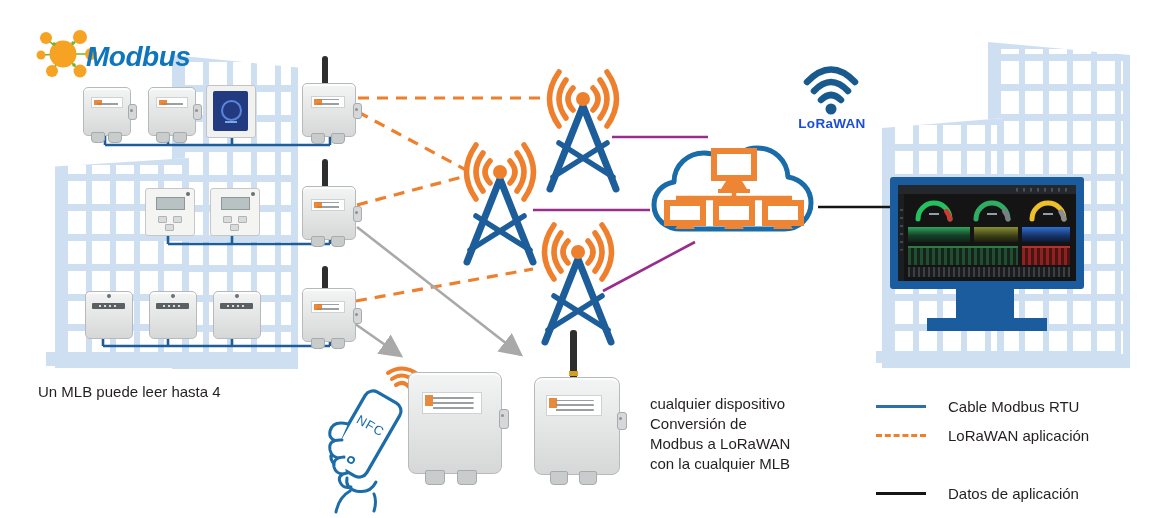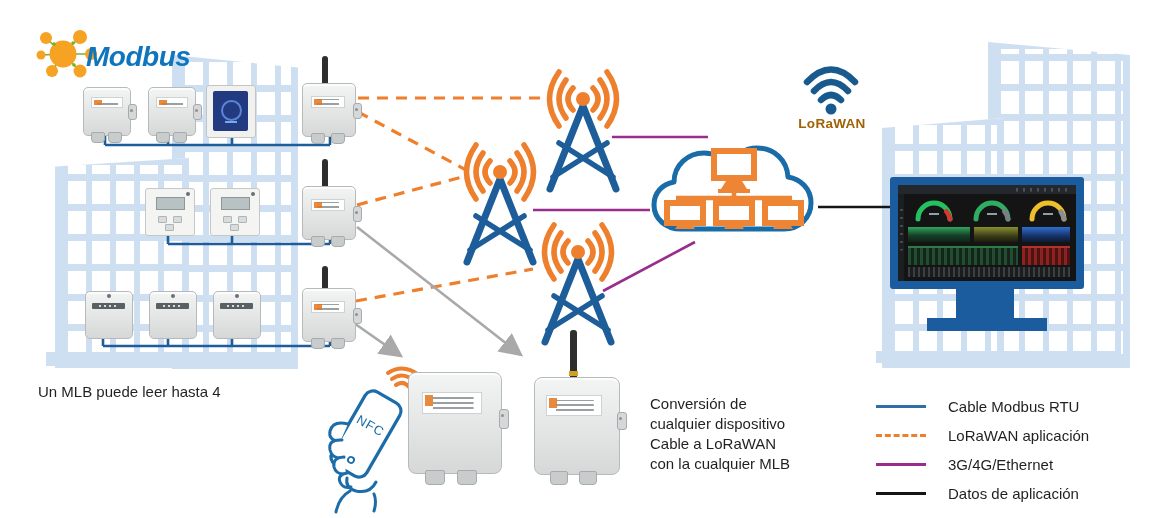--- a/index.html
+++ b/index.html
@@ -52,21 +52,21 @@
   .scr.c-blue{background:linear-gradient(180deg,#2e6fd0 0%,#173266 60%,#0d1b33 100%);}
   .scr.band{background:#13241a;background-image:repeating-linear-gradient(90deg,#234d31 0 3px,#13241a 3px 6px);
             border-top:2px solid #2f7a47;}
   .scr.red{background:#4d1212;background-image:repeating-linear-gradient(90deg,#8c2320 0 3px,#4d1212 3px 6px);
            border-top:2px solid #b03330;}
   .scr.foot{background:#1a1c1e;background-image:repeating-linear-gradient(90deg,#3c4043 0 2px,transparent 2px 5px);}
   .gauge{position:absolute;}
   .gdash{position:absolute;width:10px;height:2px;background:#8fa0a8;}
   
   .note{position:absolute;z-index:5;font-size:15px;line-height:20px;color:#231f20;}
-  .wifi-label{position:absolute;z-index:5;font-size:13.5px;font-weight:bold;color:#a16207;letter-spacing:.3px;text-align:center;}
+  .wifi-label{position:absolute;z-index:5;font-size:13.5px;font-weight:bold;color:#1d4ed8;letter-spacing:.3px;text-align:center;}
   
   .legend{position:absolute;z-index:5;}
   .leg-row{position:absolute;left:0;display:flex;align-items:center;height:20px;}
   .leg-line{width:50px;margin-right:22px;border-top-width:3px;}
   .leg-line.l0{border-top:3px solid #2e6fa5;}
   .leg-line.l1{border-top:3px dashed #ee7f2d;}
   .leg-line.l2{border-top:3px solid #992d8c;}
   .leg-line.l3{border-top:3px solid #151515;}
   .leg-label{font-size:15px;color:#231f20;}
 </style>
@@ -281,38 +281,34 @@
   <div class="mon" style="left:956px;top:289px;width:58px;height:30px;"></div>
   <div class="mon" style="left:927px;top:318px;width:120px;height:13px;"></div>
 
   <div class="wifi-label" style="left:786px;top:116px;width:92px;">LoRaWAN</div>
 
   <div class="note" style="left:38px;top:382px;width:260px;">
     <div>Un MLB puede leer hasta 4</div>
   </div>
 
   <div class="note" style="left:650px;top:394px;width:200px;">
+    <div>cualquier dispositivo</div>
     <div>Conversión de</div>
-    <div>cualquier dispositivo</div>
-    <div>Cable a LoRaWAN</div>
+    <div>Modbus a LoRaWAN</div>
     <div>con la cualquier MLB</div>
   </div>
 
   <div class="legend" style="left:876px;top:396px;width:250px;height:104px;">
     <div class="leg-row" style="top:0;">
       <div class="leg-line l0"></div>
       <span class="leg-label">Cable Modbus RTU</span>
     </div>
     <div class="leg-row" style="top:29px;">
       <div class="leg-line l1"></div>
       <span class="leg-label">LoRaWAN aplicación</span>
     </div>
-    <div class="leg-row" style="top:58px;">
-      <div class="leg-line l2"></div>
-      <span class="leg-label">3G/4G/Ethernet</span>
-    </div>
     <div class="leg-row" style="top:87px;">
       <div class="leg-line l3"></div>
       <span class="leg-label">Datos de aplicación</span>
     </div>
   </div>
 
 </div>
 
 </body></html>

